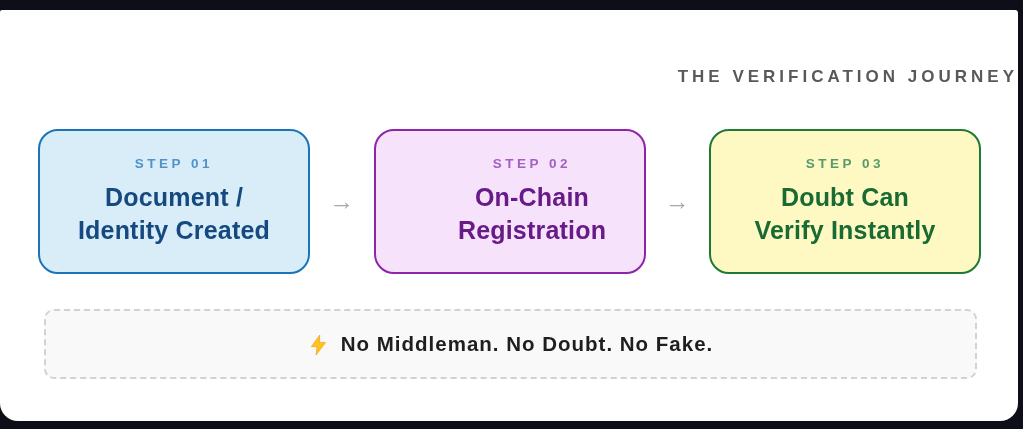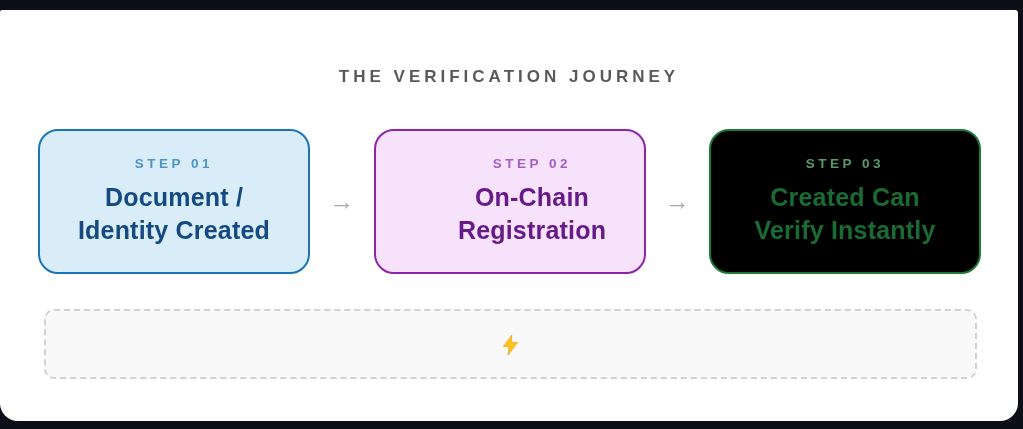--- a/index.html
+++ b/index.html
@@ -96,21 +96,21 @@
     letter-spacing: 1px;
     color: #1e1e1e;
   }
 </style>
 </head>
 <body>
 
 <div class="stage" style="background: rgb(14, 14, 24);">
   <div class="card" style="background: rgb(255, 255, 255);">
 
-    <h2 class="section-title" style="color: rgb(88, 89, 91);">THE VERIFICATION JOURNEY</h2>
+    <h2 class="section-title" style="color: rgb(88, 89, 91); text-align: right;">THE VERIFICATION JOURNEY</h2>
 
     <div class="journey-row">
 
       <div class="step-box" style="background: rgb(217, 237, 249); border-color: rgb(27, 116, 184);">
         <div class="step-label" style="color: rgb(79, 147, 201);">STEP 01</div>
         <div class="step-title" style="color: rgb(21, 73, 127);">
           <span>Document /</span>
           <span>Identity Created</span>
         </div>
       </div>
@@ -119,32 +119,33 @@
 
       <div class="step-box" style="background: rgb(246, 226, 250); border-color: rgb(142, 36, 170); padding-left: 45px;">
         <div class="step-label" style="color: rgb(164, 95, 196);">STEP 02</div>
         <div class="step-title" style="color: rgb(103, 27, 136);">
           <span>On-Chain Registration</span>
         </div>
       </div>
 
       <span class="flow-arrow" style="color: rgb(168, 168, 168);">→</span>
 
-      <div class="step-box" style="background: #000000; border-color: rgb(29, 122, 53);">
+      <div class="step-box" style="background: #fef9c3; border-color: rgb(29, 122, 53);">
         <div class="step-label" style="color: rgb(87, 155, 107);">STEP 03</div>
         <div class="step-title" style="color: rgb(26, 107, 51);">
-          <span>Created Can</span>
+          <span>Doubt Can</span>
           <span>Verify Instantly</span>
         </div>
       </div>
 
     </div>
 
     <div class="tagline-banner">
       <span class="bolt-icon">
         <svg width="21" height="22" viewBox="0 0 24 24" aria-hidden="true">
           <path d="M14.6 0.8 L3.6 13.1 L10.1 13.8 L8.0 23.2 L20.4 9.9 L13.4 9.2 Z" fill="#FFC221" stroke="#ED9E0E" stroke-width="0.7" stroke-linejoin="round"></path>
         </svg>
       </span>
+      <span class="tagline-text">No Middleman. No Doubt. No Fake.</span>
     </div>
 
   </div>
 </div>
 
 </body></html>

